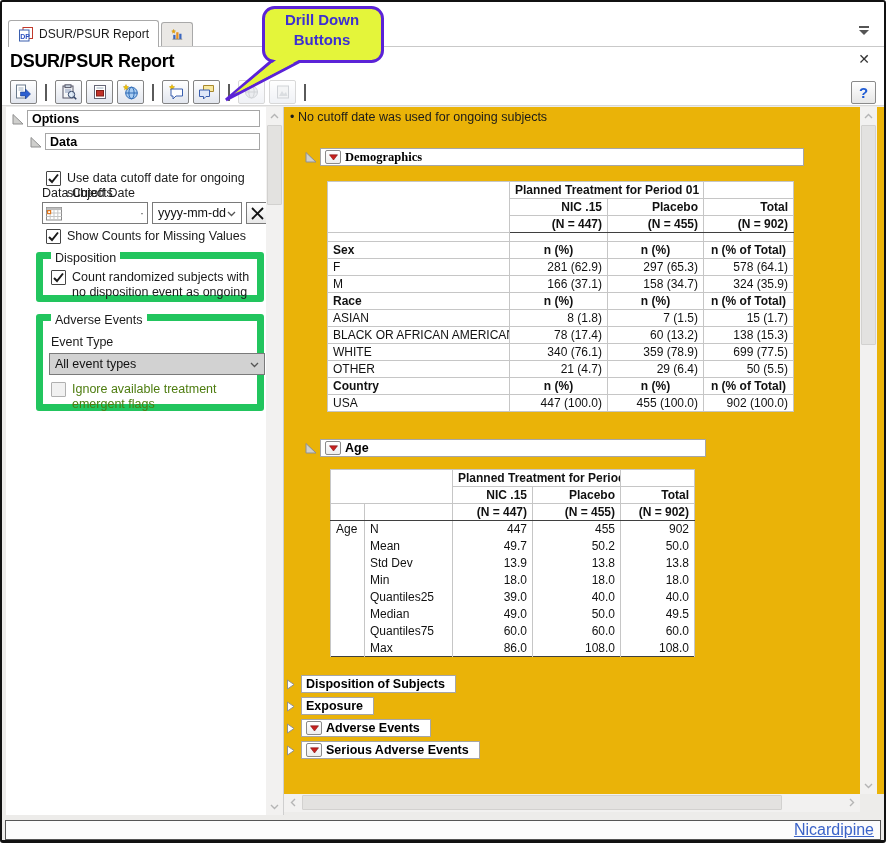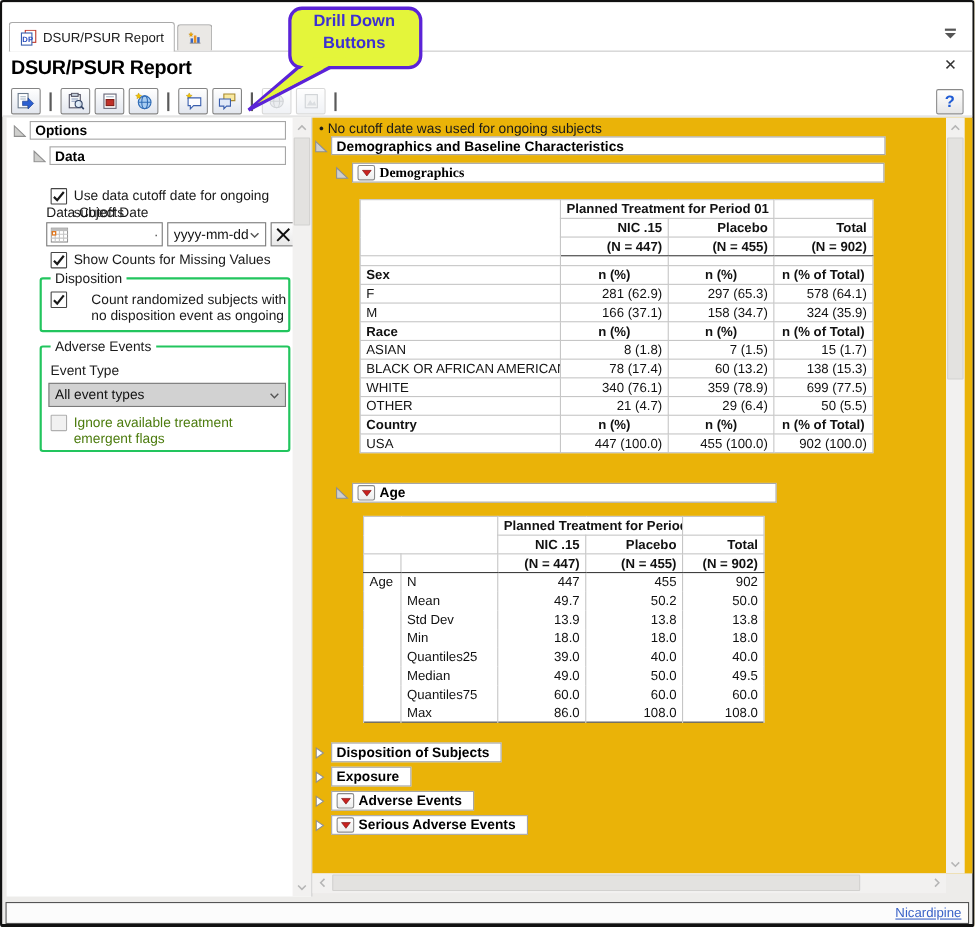--- a/index.html
+++ b/index.html
@@ -28,21 +28,21 @@
 
   
   .left-panel { position:absolute; left:4px; top:105px; width:277px; height:708px; background:#fff; }
   .lbl { font-size:12.5px; color:#1a1a1a; line-height:15px; }
   .outline-row { display:flex; align-items:center; gap:3px; }
   .hdr-box { border:1px solid #a6a6a6; background:#fff; height:17px; display:inline-flex; align-items:center; padding:0 10px 0 4px; font-weight:bold; font-size:12.5px; color:#000; white-space:nowrap; }
   .disc-open, .disc-closed { width:12px; height:12px; display:inline-flex; flex:none; }
   .cb { width:15px; height:15px; border:1px solid #454545; background:#fff; border-radius:1px; display:inline-flex; align-items:center; justify-content:center; flex:none; }
   .cb.disabled { border-color:#b0b0b0; background:#f1f1f1; }
   .cb-row { position:absolute; display:flex; gap:6px; align-items:flex-start; }
-  .group-box { position:absolute; border:2px solid #22c55e; border-radius:3px; }
+  .group-box { position:absolute; border:7px solid #22c55e; border-radius:3px; }
   .group-label { position:absolute; top:-8px; left:8px; background:#fff; padding:0 4px; font-size:12.5px; color:#1a1a1a; }
   .date-field { position:absolute; left:36px; top:200px; width:106px; height:22px; border:1px solid #7a7a7a; background:#fff; display:flex; align-items:center; padding:0 3px; }
   .date-dot { margin-left:auto; font-size:12px; color:#444; }
   .dd { position:absolute; height:22px; border:1px solid #7a7a7a; background:#fff; display:flex; align-items:center; padding:0 5px; font-size:12.5px; color:#111; }
   .dd .chev { margin-left:auto; }
   .xbtn { position:absolute; left:240px; top:200px; width:23px; height:22px; border:1px solid #7a7a7a; background:linear-gradient(#fff,#e8e8e8); display:flex; align-items:center; justify-content:center; }
 
   
   .vscroll { position:absolute; width:17px; background:#F2F1F0; }
   .hscroll { position:absolute; height:18px; background:#F2F1F0; }
@@ -64,21 +64,21 @@
   table.jmp tr.nrow td { border-bottom:1px solid #3f3f3f; }
   table.jmp tr.sec-row td { border-top:1px solid #3f3f3f; }
   table.jmp tr.spacer td { height:9px; }
   table.jmp tr.data td { border-top:none; border-bottom:none; }
   table.jmp td.group-cell { vertical-align:top; }
   #demo-table { position:absolute; left:43px; top:74px; width:466px; }
   #age-table { position:absolute; left:46px; top:362px; width:364px; }
 
   
   .status-bar { position:absolute; left:3px; right:3px; bottom:0; height:20px; border:1px solid #555; background:#FCFCFC; display:flex; align-items:center; justify-content:flex-end; padding:0 6px; }
-  .status-link { font-size:12px; text-decoration:underline; cursor:pointer; }
+  .status-link { font-size:16px; text-decoration:underline; cursor:pointer; }
 </style>
 </head>
 <body>
 
 <div id="window">
 
   <div class="top-area">
     <div class="tab-strip">
       <div class="tab active">
         <svg width="16" height="15" viewBox="0 0 16 15">
@@ -256,21 +256,21 @@
     </div>
 
     <div class="group-box" style="left:30px; top:145px; width:228px; height:50px;">
       <span class="group-label">Disposition</span>
       <div class="cb-row" style="left:8px; top:11px;">
         <span class="cb">
           <svg width="13" height="13">
               <polyline points="2,7 5,10 11,2.5" fill="none" stroke="#1a1a1a" stroke-width="2"></polyline>
             </svg>
         </span>
-        <span class="lbl" style="width:192px;margin-left:16px;">Count randomized subjects with no disposition event as ongoing</span>
+        <span class="lbl" style="width:192px;">Count randomized subjects with no disposition event as ongoing</span>
       </div>
     </div>
 
     <div class="group-box" style="left:30px; top:207px; width:228px; height:97px;">
       <span class="group-label">Adverse Events</span>
       <div class="lbl" style="position:absolute; left:8px; top:14px;">Event Type</div>
       <div class="dd" style="left:6px; top:32px; width:216px; background:#d2d2d2;">
         <span>All event types</span>
         <span class="chev">
           <svg width="9" height="6">
@@ -299,30 +299,20 @@
     </div>
   </div>
   <div class="panel-divider"></div>
 
   <div class="right-panel">
     <div class="note-line">
       <span>•</span>
       <span>No cutoff date was used for ongoing subjects</span>
     </div>
 
-    <div class="rp-row" style="left:2px; top:17px;">
-      <span class="disc-open">
-        <svg width="12" height="12">
-            <polygon points="1,1.5 11,11 1,11" fill="#cfcfcd" stroke="#8f8f8f"></polygon>
-          </svg>
-      </span>
-      <div class="hdr-box" style="width:504px;">
-        <span>Demographics and Baseline Characteristics</span>
-      </div>
-    </div>
 
     <div class="rp-row" style="left:21px; top:41px;">
       <span class="disc-open">
         <svg width="12" height="12">
             <polygon points="1,1.5 11,11 1,11" fill="#cfcfcd" stroke="#8f8f8f"></polygon>
           </svg>
       </span>
       <div class="hdr-box" style="width:484px; height:18px;font-family:Liberation Serif, serif;">
         <span class="drill-btn">
           <svg width="9" height="7">

